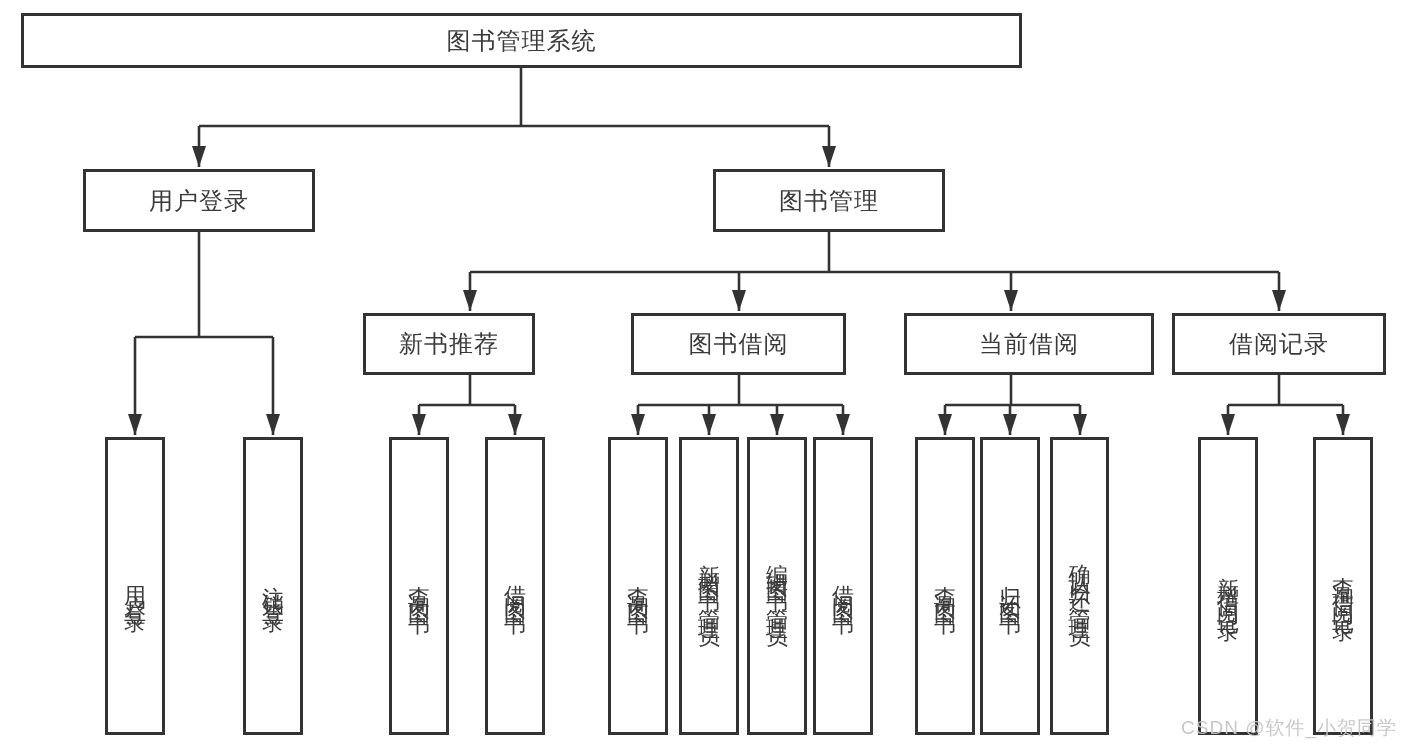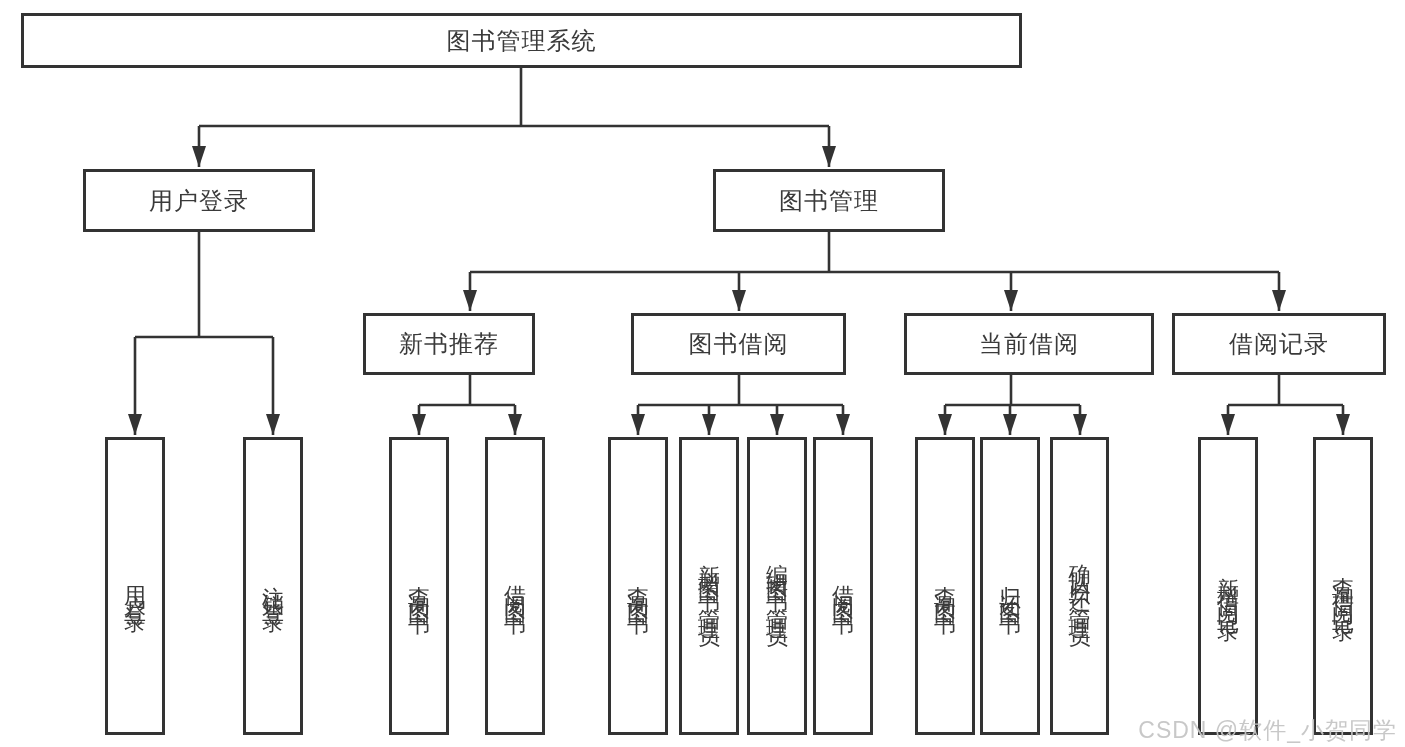--- a/index.html
+++ b/index.html
@@ -18,21 +18,21 @@
     position:absolute;box-sizing:border-box;border:3px solid #333333;background:#ffffff;
     display:flex;align-items:center;justify-content:center;color:#3a3a3a;
   }
   .vtext{
     writing-mode:vertical-rl;text-orientation:mixed;
     font-size:22px;letter-spacing:9px;line-height:1;color:#3a3a3a;
     max-height:288px;
   }
   #watermark{
     position:absolute;top:715px;right:8px;z-index:10;
-    font-size:23px;color:rgba(197,197,197,0.95);letter-spacing:1px;white-space:nowrap;
+    font-size:19px;color:rgba(197,197,197,0.95);letter-spacing:1px;white-space:nowrap;
   }
 </style>
 </head>
 <body>
 
 <div id="canvas">
 
   <svg id="connectors" viewBox="0 0 1405 747" xmlns="http://www.w3.org/2000/svg">
     <defs>
       <marker id="arrow" markerUnits="userSpaceOnUse" markerWidth="22" markerHeight="15" refX="21" refY="7" orient="auto">

